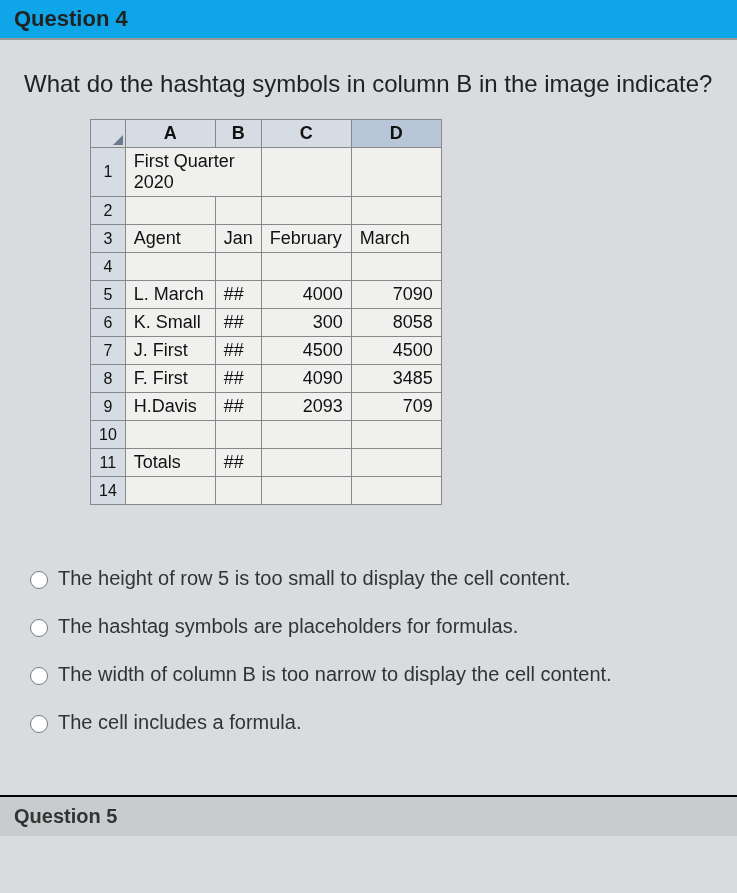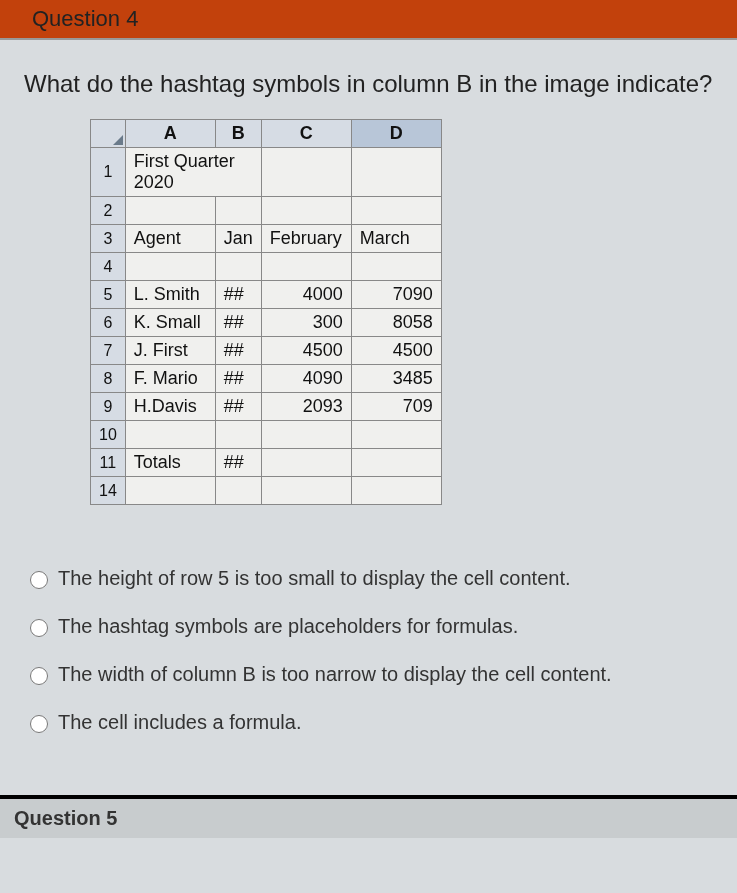--- a/index.html
+++ b/index.html
@@ -8,24 +8,24 @@
     background: #d8dcdf;
     width: 737px;
     height: 893px;
     overflow: hidden;
     position: relative;
   }
   .page {
     padding: 0;
   }
   .question-header {
-    background: #c2410c;
+    background: #0ea5e9;
     border-bottom: 2px solid #999;
-    padding: 6px 32px;
-    font-weight: normal;
+    padding: 6px 14px;
+    font-weight: bold;
     font-size: 22px;
     color: #222;
   }
   .question-text {
     font-size: 24px;
     color: #222;
     padding: 28px 16px 20px 24px;
     line-height: 1.3;
   }
   .spreadsheet-wrap {
@@ -94,21 +94,21 @@
     line-height: 1.3;
   }
   .option input[type=radio] {
     width: 18px;
     height: 18px;
     margin-top: 4px;
     flex-shrink: 0;
   }
   .next-question {
     background: #c8ccce;
-    border-top: 4px solid #000000;
+    border-top: 2px solid #000000;
     padding: 8px 14px;
     font-weight: bold;
     font-size: 20px;
     color: #333;
     margin-top: 60px;
   }
 </style>
 </head>
 <body>
 
@@ -153,42 +153,42 @@
       </tr>
       <tr>
         <td class="rowhead">4</td>
         <td></td>
             <td></td>
             <td></td>
             <td></td>
       </tr>
       <tr>
         <td class="rowhead">5</td>
-        <td>L. Smith</td>
+        <td>L. March</td>
         <td>##</td>
         <td class="num">4000</td>
         <td class="num">7090</td>
       </tr>
       <tr>
         <td class="rowhead">6</td>
         <td>K. Small</td>
         <td>##</td>
         <td class="num">300</td>
         <td class="num">8058</td>
       </tr>
       <tr>
         <td class="rowhead">7</td>
         <td>J. First</td>
         <td>##</td>
         <td class="num">4500</td>
         <td class="num">4500</td>
       </tr>
       <tr>
         <td class="rowhead">8</td>
-        <td>F. Mario</td>
+        <td>F. First</td>
         <td>##</td>
         <td class="num">4090</td>
         <td class="num">3485</td>
       </tr>
       <tr>
         <td class="rowhead">9</td>
         <td>H.Davis</td>
         <td>##</td>
         <td class="num">2093</td>
         <td class="num">709</td>

